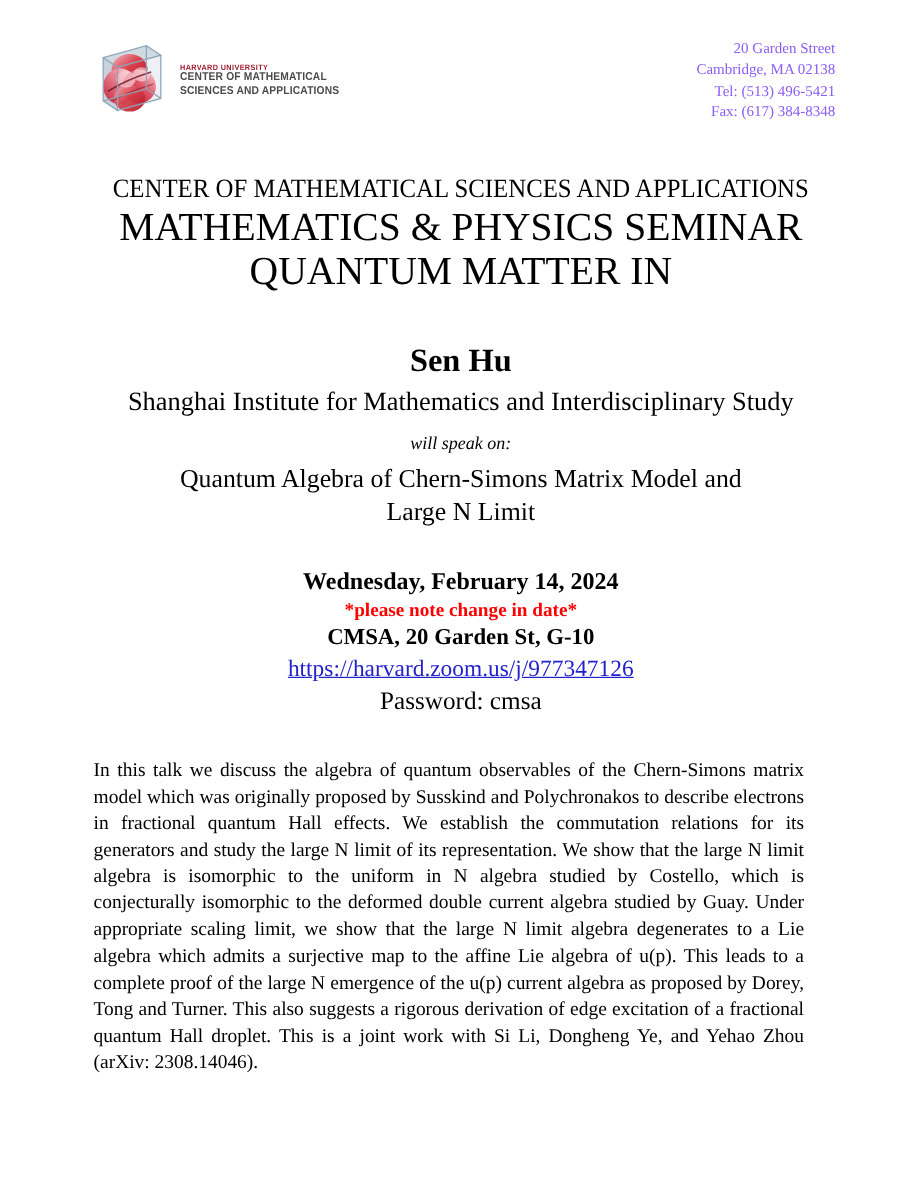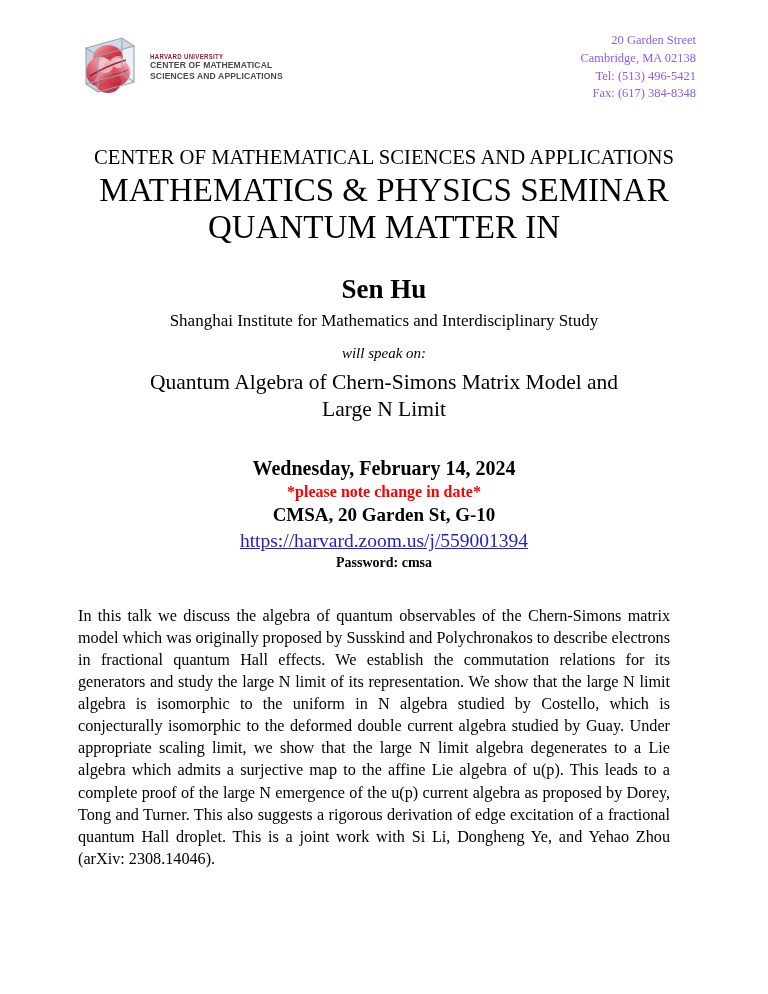--- a/index.html
+++ b/index.html
@@ -84,26 +84,26 @@
     line-height: 1.12;
     margin-top: 4px;
   }
   .seminar-title .st-line { display: block; white-space: nowrap; }
 
   
   .speaker-name {
     text-align: center;
     font-size: 27px;
     font-weight: bold;
-    margin-top: 29px;
+    margin-top: 40px;
     line-height: 1.1;
   }
   .speaker-affil {
     text-align: center;
-    font-size: 17px;
+    font-size: 22px;
     margin-top: 6px;
     line-height: 1.2;
   }
 
   
   .will-speak {
     text-align: center;
     font-style: italic;
     font-size: 15px;
     margin-top: 14px;
@@ -142,23 +142,22 @@
   .log-link {
     font-size: 19.5px;
     color: #2222cc;
     text-decoration: underline;
     line-height: 1.3;
     display: inline-block;
     margin-top: 1px;
     cursor: pointer;
   }
   .log-password {
-    font-size: 14px;
+    font-size: 21px;
     line-height: 1.3;
-    font-weight: bold;
   }
 
   
   .abstract {
     margin: 33px 98px 0 78px;
     font-size: 16.2px;
     line-height: 1.365;
     text-align: justify;
     text-justify: inter-word;
     hyphens: manual;
@@ -240,17 +239,17 @@
 
 <div class="talk-title">
   <span class="tt-line">Quantum Algebra of Chern-Simons Matrix Model and</span>
   <span class="tt-line">Large N Limit</span>
 </div>
 
 <div class="logistics">
   <div class="log-date">Wednesday, February 14, 2024</div>
   <div class="log-note">*please note change in date*</div>
   <div class="log-place">CMSA, 20 Garden St, G-10</div>
-  <div><a class="log-link">https://harvard.zoom.us/j/559001394</a></div>
+  <div><a class="log-link">https://harvard.zoom.us/j/977347126</a></div>
   <div class="log-password">Password: cmsa</div>
 </div>
 
 <div class="abstract">In this talk we discuss the algebra of quantum observables of the Chern-Simons matrix model which was originally proposed by Susskind and Polychronakos to describe electrons in fractional quantum Hall effects. We establish the commutation relations for its generators and study the large N limit of its representation. We show that the large N limit algebra is isomorphic to the uniform in N algebra studied by Costello, which is conjecturally isomorphic to the deformed double current algebra studied by Guay. Under appropriate scaling limit, we show that the large N limit algebra degenerates to a Lie algebra which admits a surjective map to the affine Lie algebra of u(p). This leads to a complete proof of the large N emergence of the u(p) current algebra as proposed by Dorey, Tong and Turner. This also suggests a rigorous derivation of edge excitation of a fractional quantum Hall droplet. This is a joint work with Si Li, Dongheng Ye, and Yehao Zhou (arXiv: 2308.14046).</div>
 
 </body></html>

